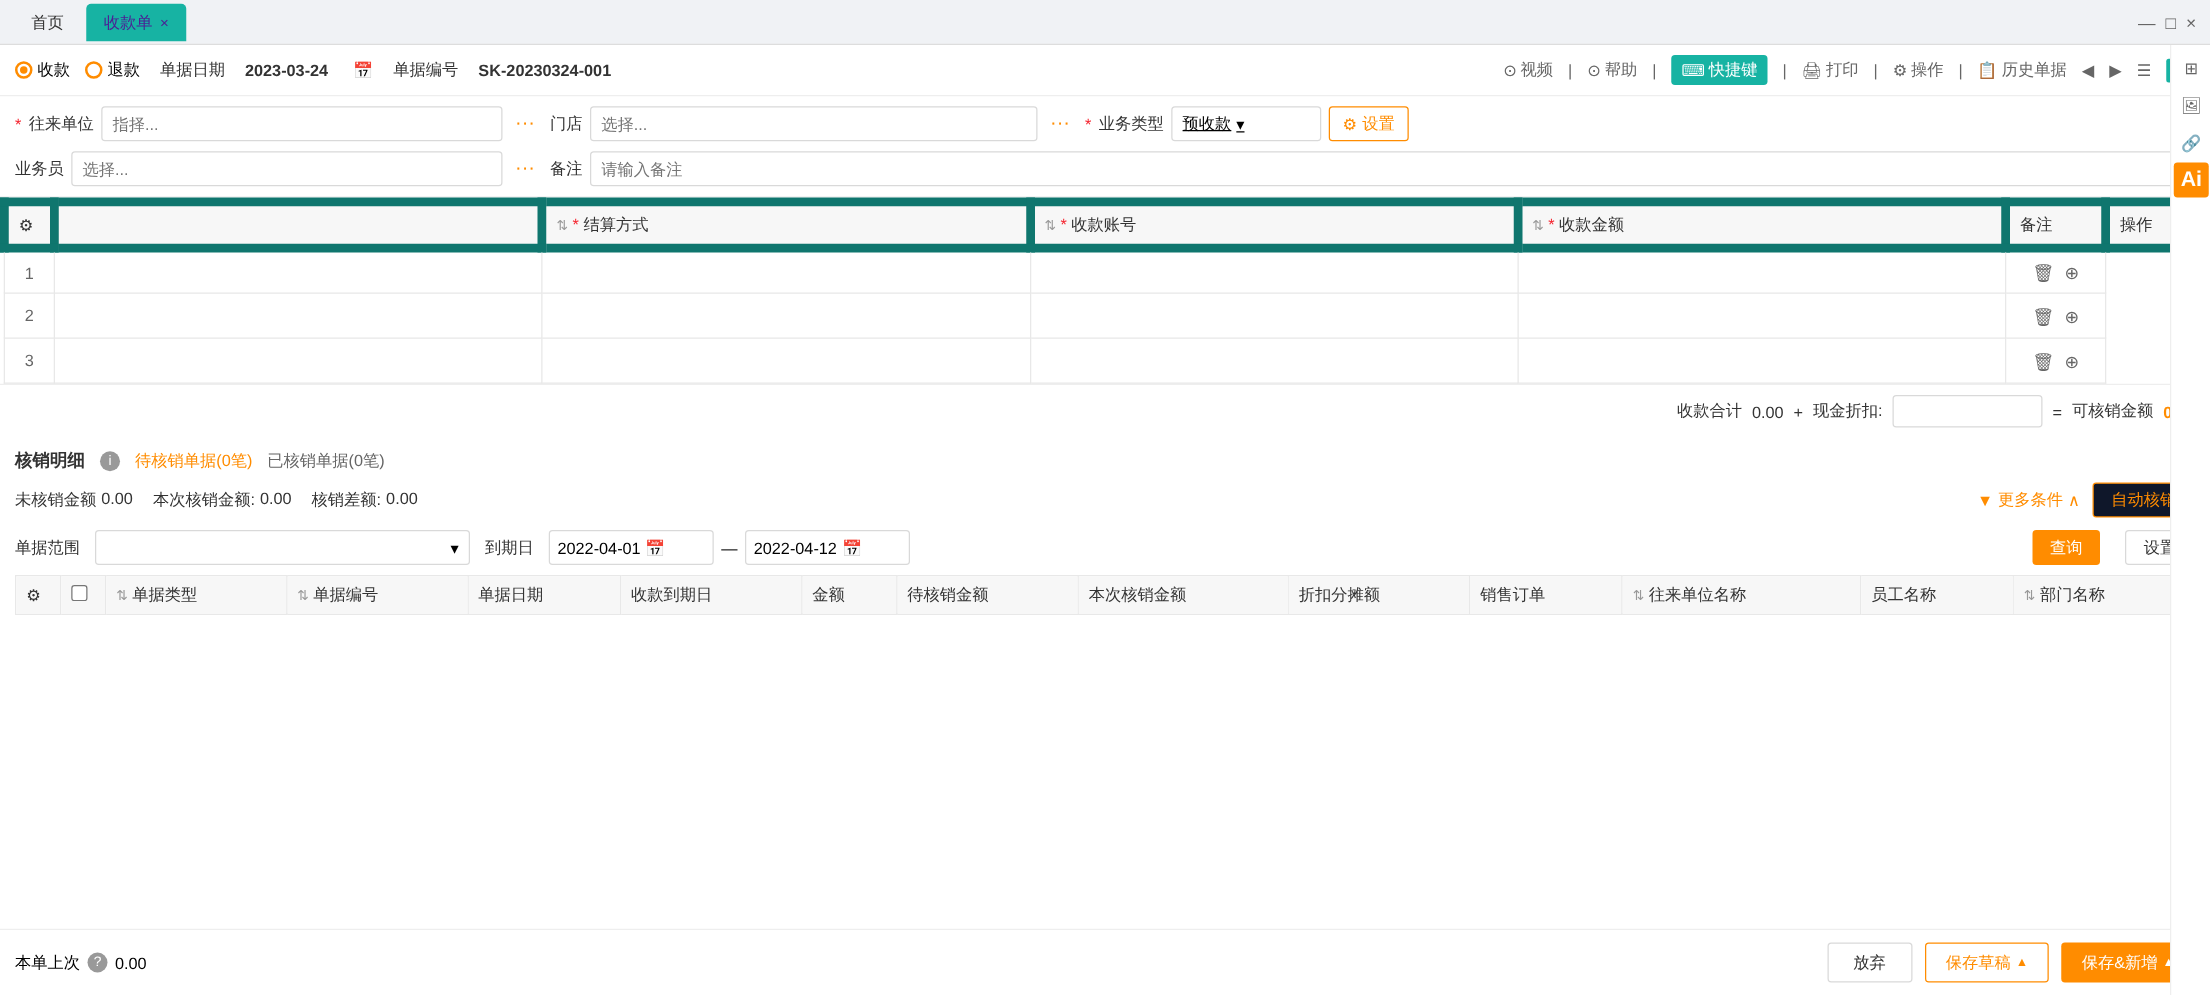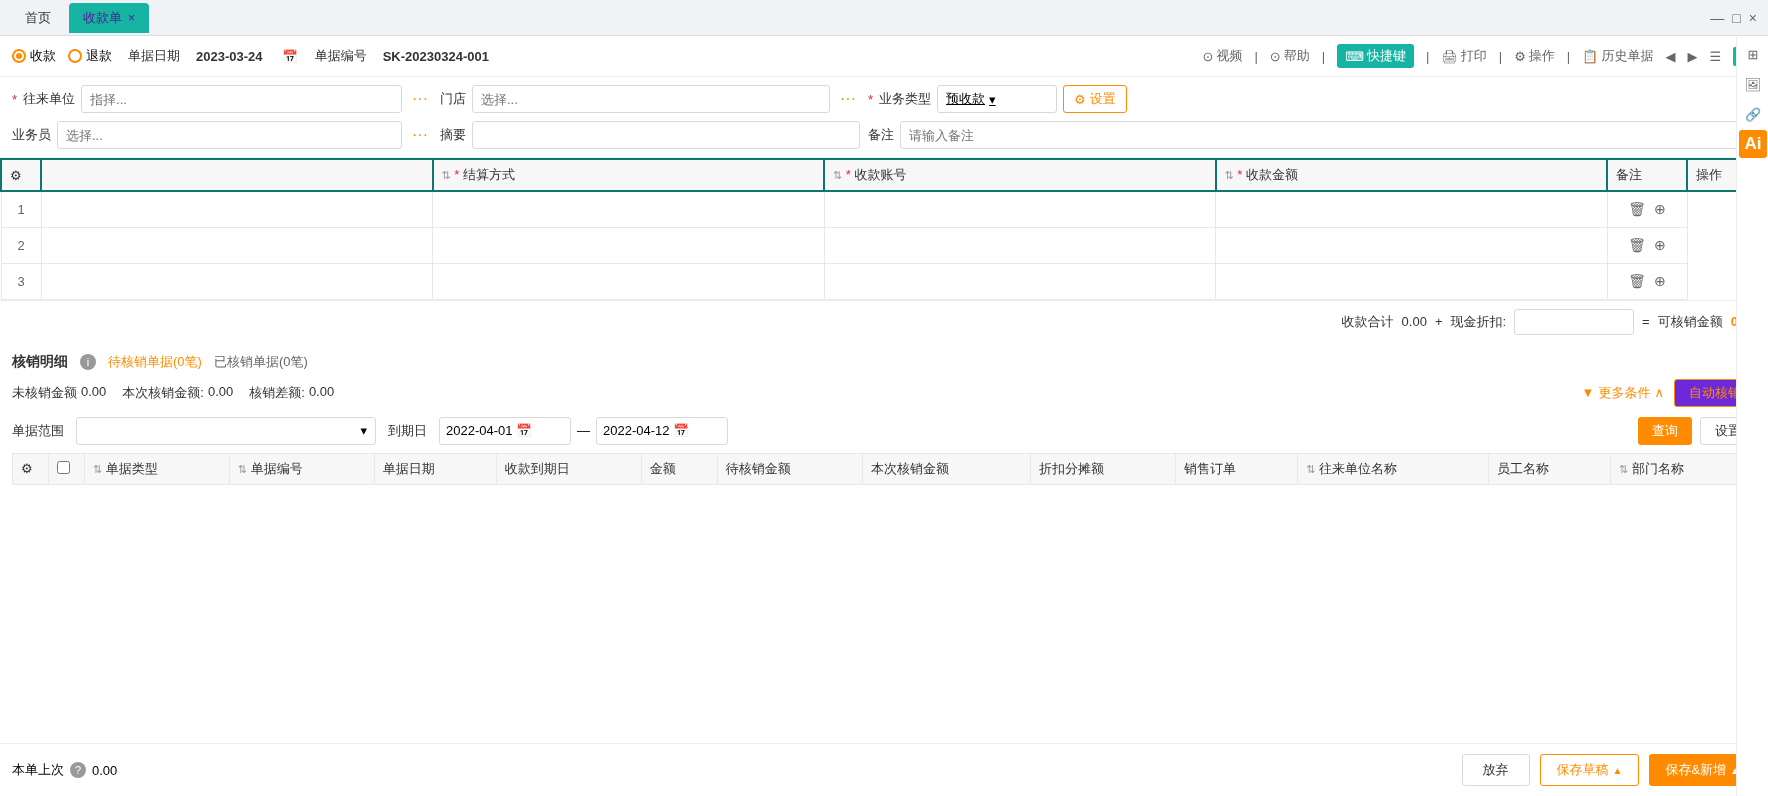--- a/index.html
+++ b/index.html
@@ -65,21 +65,21 @@
     }
     .settings-btn {
       height: 28px; border: 1px solid #ff8c00; border-radius: 3px; padding: 0 10px;
       background: #fff; color: #ff8c00; cursor: pointer; display: flex; align-items: center; gap: 4px;
     }
 
     
     .table-wrap { flex-shrink: 0; border-bottom: 1px solid #eee; }
     .data-table { width: 100%; border-collapse: collapse; }
     .data-table th {
-      background: #f7f7f7; border: 2px solid #0f766e; padding: 6px 8px;
+      background: #f7f7f7; border: 7px solid #0f766e; padding: 6px 8px;
       text-align: left; font-weight: normal; color: #333; white-space: nowrap;
     }
     .data-table td {
       border: 1px solid #e8e8e8; padding: 0; height: 36px; vertical-align: middle;
     }
     .data-table td input {
       width: 100%; height: 100%; border: none; outline: none; padding: 0 8px; background: transparent;
     }
     .th-gear { width: 36px; text-align: center; }
     .col-num { width: 40px; text-align: center; color: #666; }
@@ -106,21 +106,21 @@
       display: flex; align-items: center; justify-content: center; font-size: 11px; cursor: pointer;
     }
     .pending-link { color: #ff8c00; cursor: pointer; }
     .done-link { color: #666; cursor: pointer; }
 
     .writeoff-stats { display: flex; gap: 16px; align-items: center; margin-bottom: 10px; color: #333; }
     .stat-item { display: flex; gap: 4px; }
     .filter-right { margin-left: auto; display: flex; align-items: center; gap: 8px; }
     .more-conditions { color: #ff8c00; cursor: pointer; display: flex; align-items: center; gap: 4px; }
     .btn-auto {
-      height: 28px; padding: 0 14px; background: #6d28d9; border: 1px solid #ff8c00;
+      height: 28px; padding: 0 14px; background: #0f172a; border: 1px solid #ff8c00;
       color: #ff8c00; border-radius: 3px; cursor: pointer;
     }
     .btn-query {
       height: 28px; padding: 0 14px; background: #ff8c00; border: none;
       color: #fff; border-radius: 3px; cursor: pointer;
     }
     .btn-settings-sm {
       height: 28px; padding: 0 14px; background: #fff; border: 1px solid #d9d9d9;
       color: #333; border-radius: 3px; cursor: pointer;
     }
@@ -277,24 +277,20 @@
           <span>⚙</span>
           <span>设置</span>
         </button>
       </div>
     </div>
     <div class="form-row">
       <div class="form-field" style="max-width:420px;">
         <span class="field-label">业务员</span>
         <input class="form-input" type="text" placeholder="选择..." style="">
         <span class="more-btn">···</span>
-      </div>
-      <div class="form-field" style="max-width:420px;">
-        <span class="field-label">摘要</span>
-        <input class="form-input" type="text" style="">
       </div>
       <div class="form-field">
         <span class="field-label">备注</span>
         <input class="form-input" type="text" placeholder="请输入备注" style="">
       </div>
     </div>
   </div>
 
   <div class="table-wrap">
     <table class="data-table">
@@ -420,21 +416,21 @@
         <div class="date-input">
           <span>2022-04-01</span>
           <span>📅</span>
         </div>
         <span>—</span>
         <div class="date-input">
           <span>2022-04-12</span>
           <span>📅</span>
         </div>
       </div>
-      <div style="margin-left:auto;display:flex;gap:8px;justify-content:space-between;">
+      <div style="margin-left:auto;display:flex;gap:20px;justify-content:space-between;">
         <button class="btn-query">查询</button>
         <button class="btn-settings-sm">设置</button>
       </div>
     </div>
 
     <div class="bottom-table-wrap">
       <table class="bottom-table">
         <thead>
           <tr>
             <th style="width:36px;"><span class="gear-icon"></span></th>

